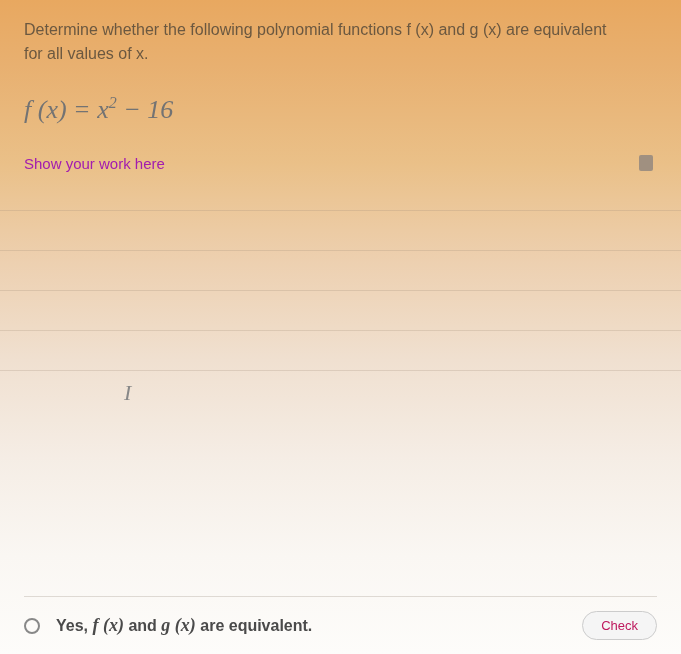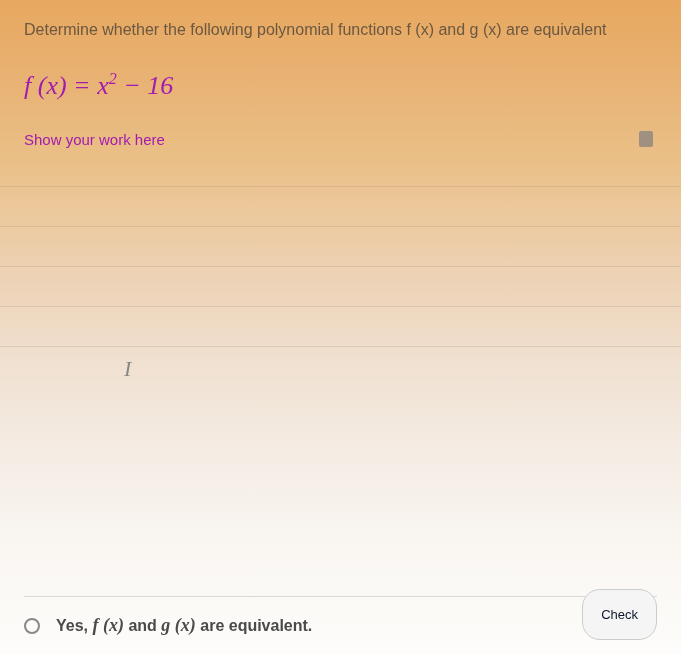--- a/index.html
+++ b/index.html
@@ -26,21 +26,21 @@
       color: #6b5840;
       line-height: 1.5;
       margin-bottom: 28px;
     }
     .equations {
       margin-bottom: 30px;
     }
     .equation {
       font-family: 'Times New Roman', serif;
       font-size: 26px;
-      color: #a21caf;
+      color: #737373;
       margin-bottom: 18px;
       font-style: italic;
     }
     .equation sup {
       font-size: 16px;
       vertical-align: super;
     }
     .show-work-label {
       font-size: 15px;
       color: #a21caf;
@@ -101,36 +101,37 @@
     }
     .option-text .fn {
       font-family: 'Times New Roman', serif;
       font-style: italic;
       font-size: 18px;
     }
     .check-btn {
       position: absolute;
       right: 24px;
       bottom: 14px;
-      padding: 17px 18px;
+      padding: 6px 18px;
       border: 1px solid #ccc;
       border-radius: 18px;
       background: #f5f5f5;
-      color: #0f172a;
+      color: #be185d;
       font-size: 13px;
       cursor: pointer;
     }
   </style>
 </head>
 <body>
 
 <div class="container">
 
   <div class="question-text">
     <span>Determine whether the following polynomial functions f (x) and g (x) are equivalent</span><br>
+    <span>for all values of x.</span>
   </div>
 
   <div class="equations">
     <div class="equation">
       <span>f (x) = x</span><sup>2</sup><span> − 16</span>
     </div>
   </div>
 
   <div style="position:relative;">
     <div class="show-work-label">Show your work here</div>

